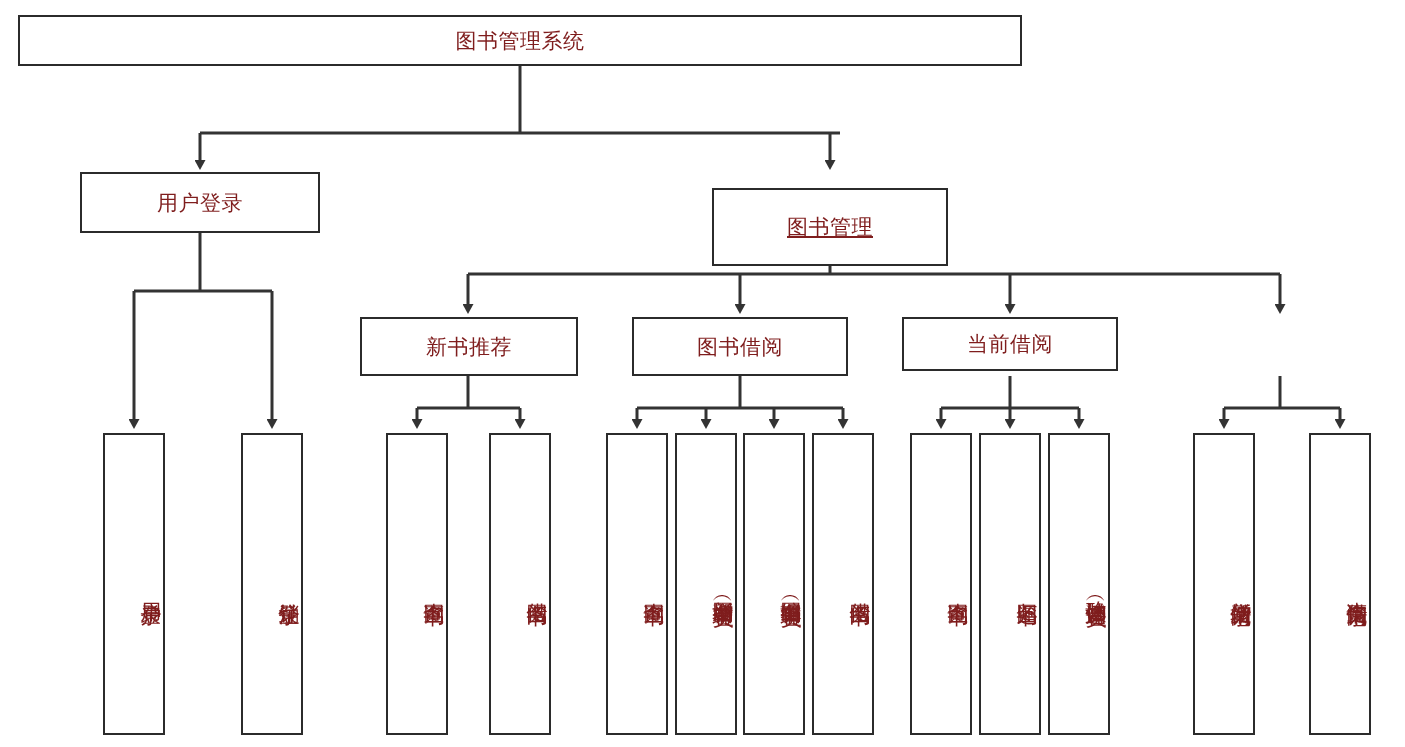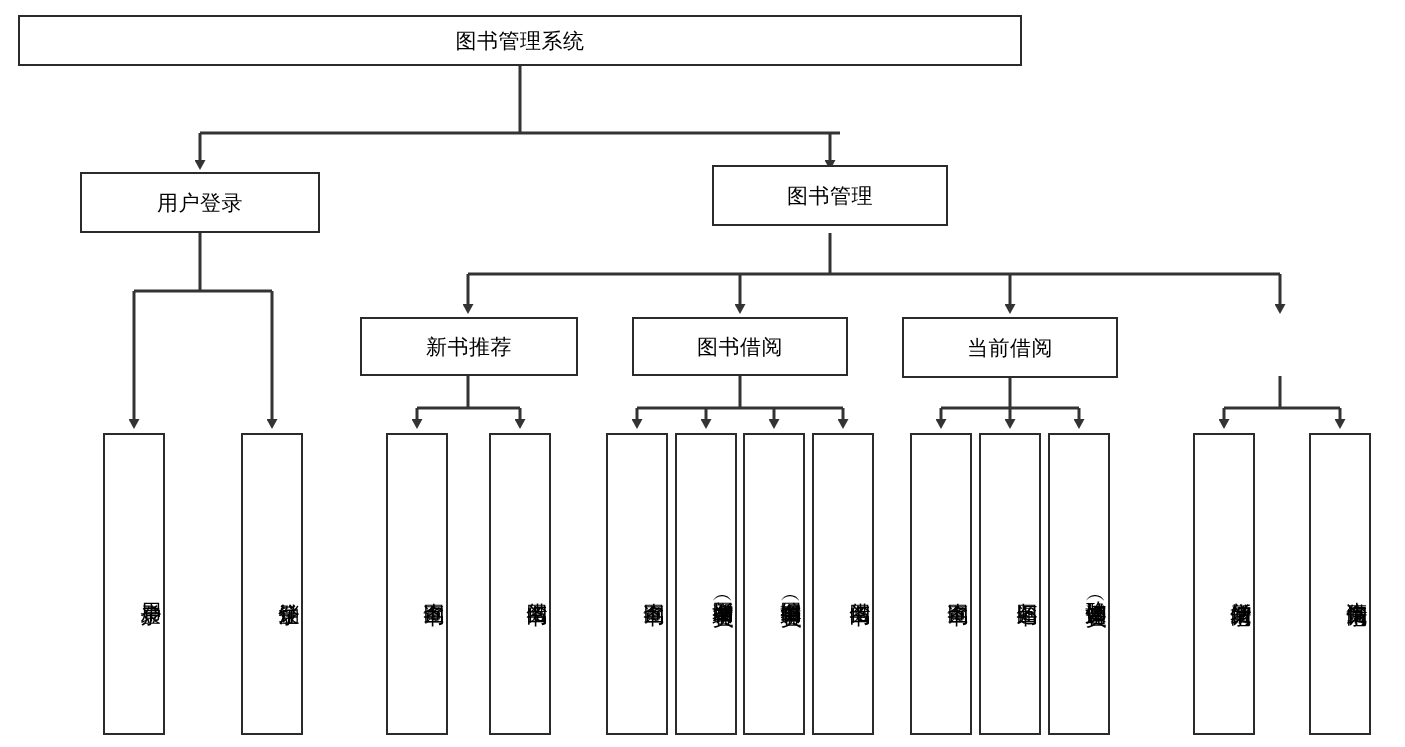--- a/index.html
+++ b/index.html
@@ -27,21 +27,21 @@
     pointer-events: none;
   }
   .node {
     position: absolute;
     box-sizing: border-box;
     background: #ffffff;
     border: 2px solid #2b2b2b;
     display: flex;
     align-items: center;
     justify-content: center;
-    color: #000000;
+    color: #7f1d1d;
     z-index: 2;
   }
   .node-h {
     font-size: 21px;
     letter-spacing: 0.5px;
     line-height: 1.2;
     white-space: nowrap;
   }
   .node-v {
     font-size: 21px;
@@ -135,31 +135,31 @@
     </g>
   </svg>
 
   <div class="node node-h" style="left:18px; top:15px; width:1004px; height:51px;">
     <span>图书管理系统</span>
   </div>
 
   <div class="node node-h" style="left:80px; top:172px; width:240px; height:61px;">
     <span>用户登录</span>
   </div>
-  <div class="node node-h" style="left:712px; top:165px; width:236px; height:61px;">
+  <div class="node node-h" style="left:712px; top:188px; width:236px; height:78px;text-decoration:underline;">
     <span>图书管理</span>
   </div>
 
   <div class="node node-h" style="left:360px; top:317px; width:218px; height:59px;">
     <span>新书推荐</span>
   </div>
   <div class="node node-h" style="left:632px; top:317px; width:216px; height:59px;text-align:right;">
     <span>图书借阅</span>
   </div>
-  <div class="node node-h" style="left:902px; top:317px; width:216px; height:61px;">
+  <div class="node node-h" style="left:902px; top:317px; width:216px; height:54px;">
     <span>当前借阅</span>
   </div>
 
   <div class="node node-v" style="left:103px; top:433px; width:62px; height:302px;">
     <span class="vlabel">用户登录</span>
   </div>
   <div class="node node-v" style="left:241px; top:433px; width:62px; height:302px;">
     <span class="vlabel">注销登录</span>
   </div>
 

